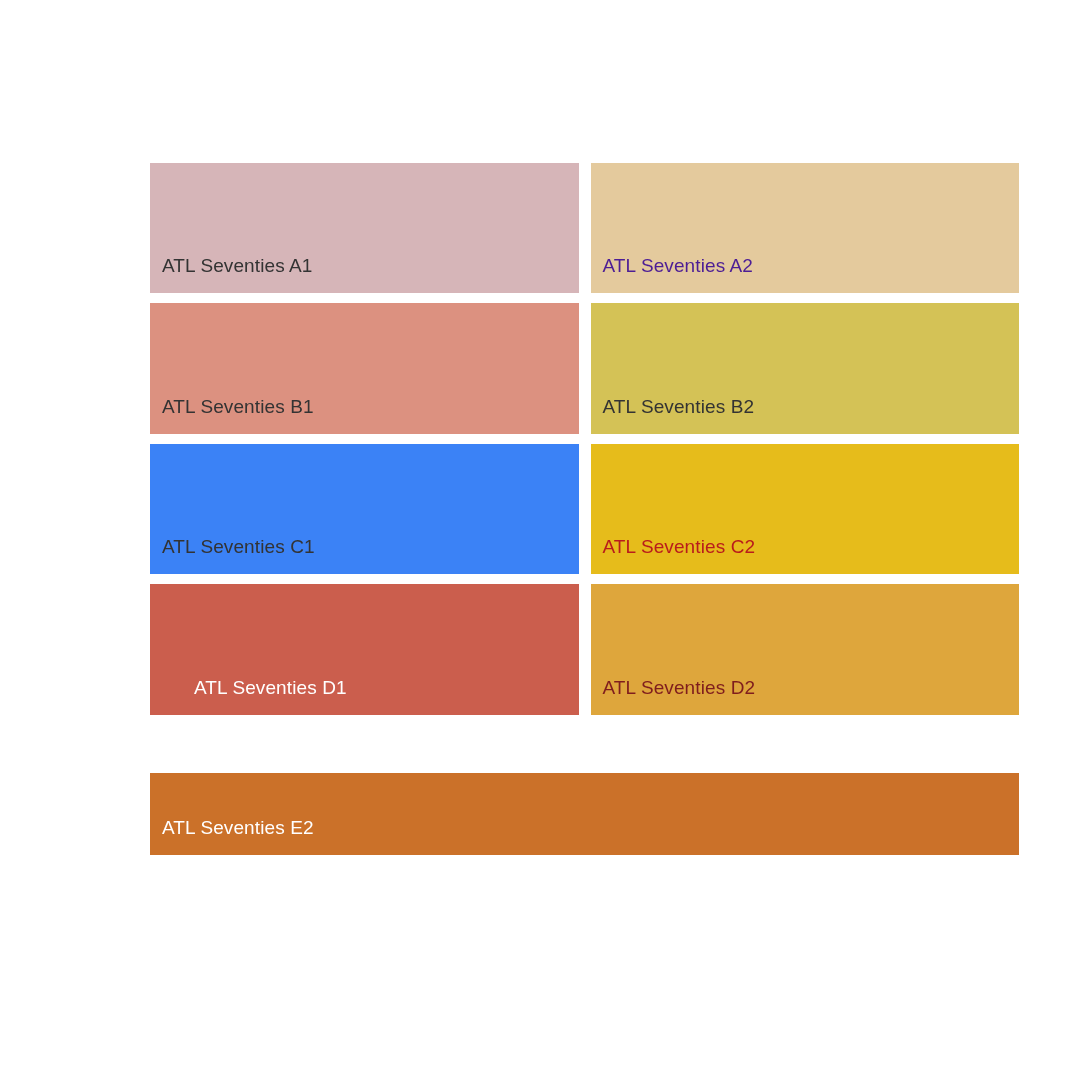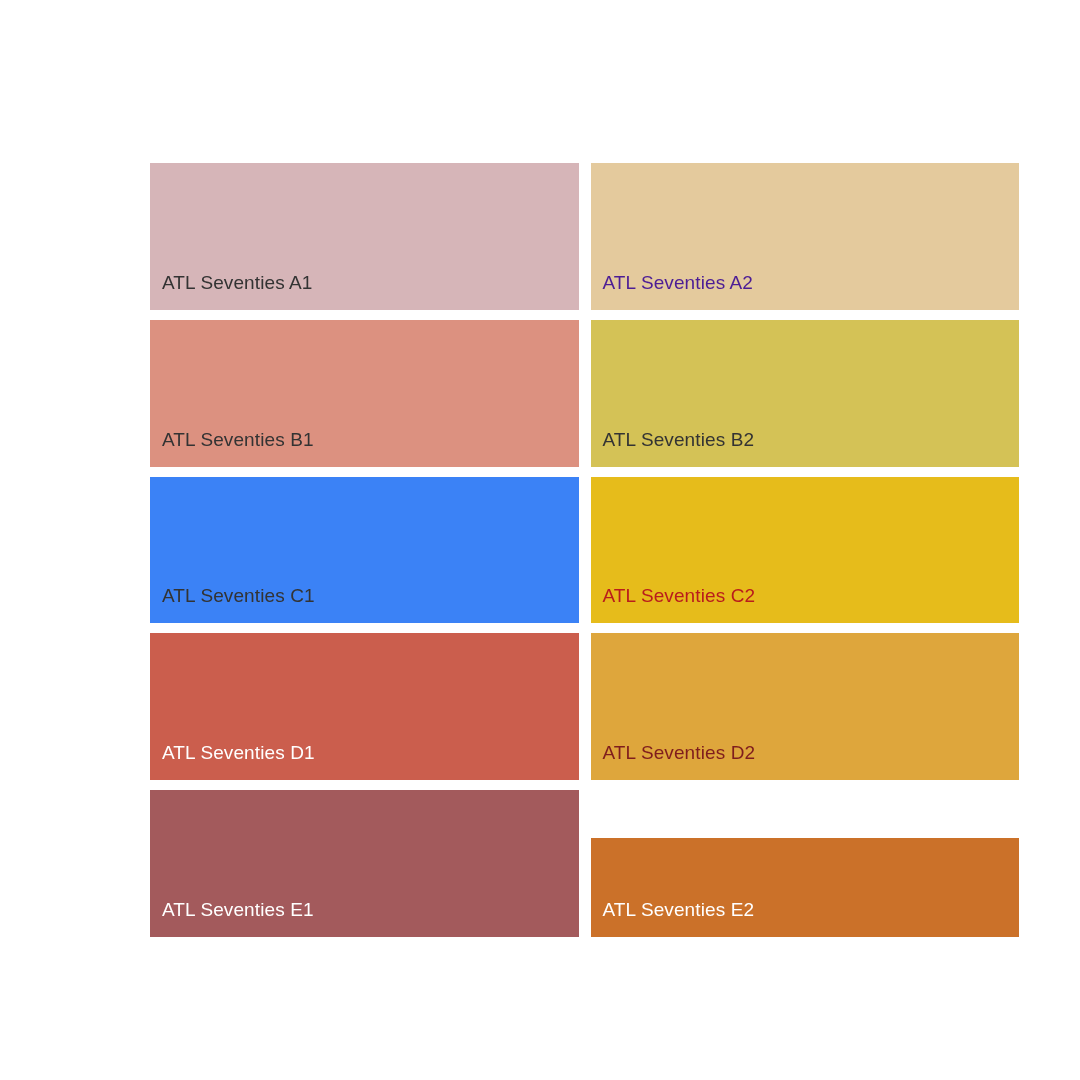--- a/index.html
+++ b/index.html
@@ -12,21 +12,21 @@
     background: #ffffff;
     font-family: "Liberation Sans", sans-serif;
     overflow: hidden;
   }
 
   #palette-board {
     position: absolute;
     left: 106px;
     top: 163px;
     width: 869px;
-    height: 774px;
+    height: 692px;
     display: flex;
     flex-direction: column;
     row-gap: 10px;
     padding-left: 44px;
   }
 
   .palette-row {
     flex: 1 1 0;
     display: flex;
     column-gap: 12px;
@@ -79,29 +79,26 @@
     <div class="swatch" style="background-color: #3b82f6;">
       <span class="swatch-label" style="color: rgb(51, 51, 51);">ATL Seventies C1</span>
     </div>
     <div class="swatch" style="background-color: rgb(230, 188, 27);">
       <span class="swatch-label" style="color: #b91c1c;">ATL Seventies C2</span>
     </div>
   </div>
 
   <div class="palette-row">
     <div class="swatch" style="background-color: rgb(203, 94, 77);">
-      <span class="swatch-label" style="color: rgb(255, 255, 255);">ATL Seventies D1</span>
+      <span class="swatch-label" style="color: rgb(255, 255, 255); margin-left: 32px;">ATL Seventies D1</span>
     </div>
     <div class="swatch" style="background-color: rgb(222, 166, 60);">
       <span class="swatch-label" style="color: #7f1d1d;">ATL Seventies D2</span>
     </div>
   </div>
 
   <div class="palette-row">
-    <div class="swatch" style="background-color: rgb(163, 90, 92);">
-      <span class="swatch-label" style="color: rgb(255, 255, 255);">ATL Seventies E1</span>
-    </div>
     <div class="swatch" style="background-color: rgb(203, 113, 41); margin-top: 48px;">
       <span class="swatch-label" style="color: rgb(255, 255, 255);">ATL Seventies E2</span>
     </div>
   </div>
 
 </div>
 
 </body></html>

